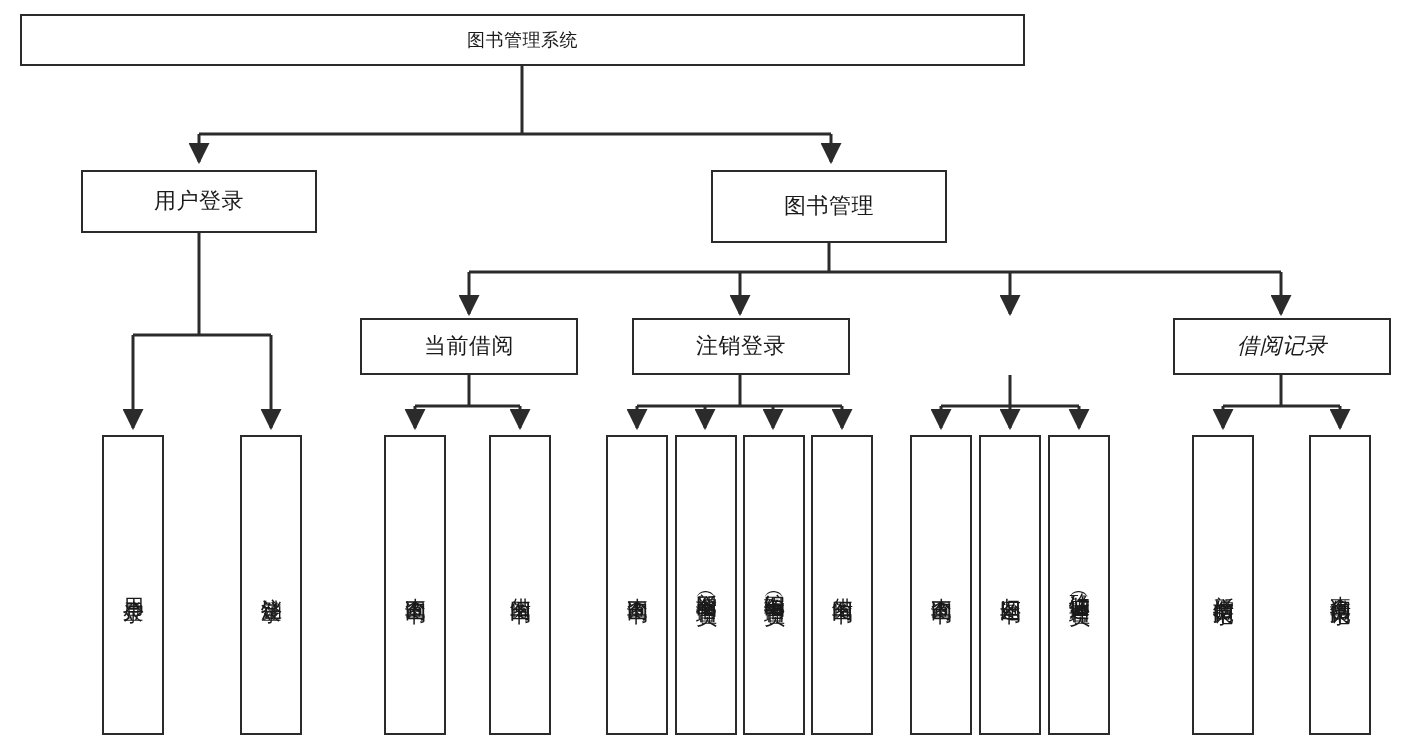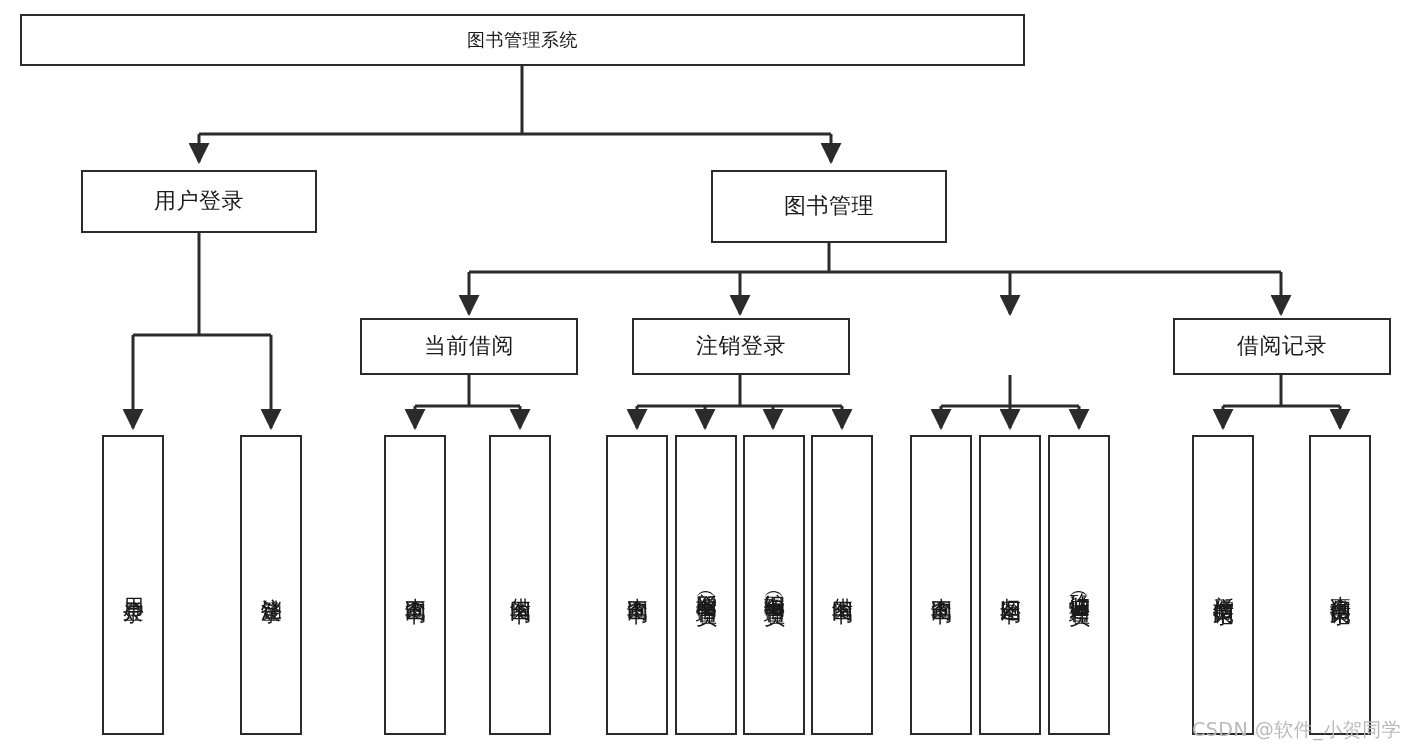--- a/index.html
+++ b/index.html
@@ -132,21 +132,21 @@
   <div class="node node-h" style="left:711px; top:170px; width:236px; height:73px;">
     <span>图书管理</span>
   </div>
 
   <div class="node node-h" style="left:360px; top:318px; width:218px; height:57px;">
     <span>当前借阅</span>
   </div>
   <div class="node node-h" style="left:632px; top:318px; width:218px; height:57px;">
     <span>注销登录</span>
   </div>
-  <div class="node node-h" style="left:1173px; top:318px; width:218px; height:57px;">
+  <div class="node node-h" style="left:1173px; top:318px; width:218px; height:57px;font-style:italic;">
     <span>借阅记录</span>
   </div>
 
   <div class="node node-v" style="left:102px; top:435px; width:62px; height:300px;">
     <span class="vtext">用户登录</span>
   </div>
   <div class="node node-v" style="left:240px; top:435px; width:62px; height:300px;">
     <span class="vtext">注销登录</span>
   </div>
 
@@ -180,15 +180,14 @@
     <span class="vtext">确认归还（管理员）</span>
   </div>
 
   <div class="node node-v" style="left:1192px; top:435px; width:62px; height:300px;">
     <span class="vtext">新增借阅记录</span>
   </div>
   <div class="node node-v" style="left:1309px; top:435px; width:62px; height:300px;">
     <span class="vtext">查询借阅记录</span>
   </div>
 
-  <div class="watermark" style="left:1192px; top:717px;">CSDN @软件_小贺同学</div>
 
 </div>
 
 </body></html>

